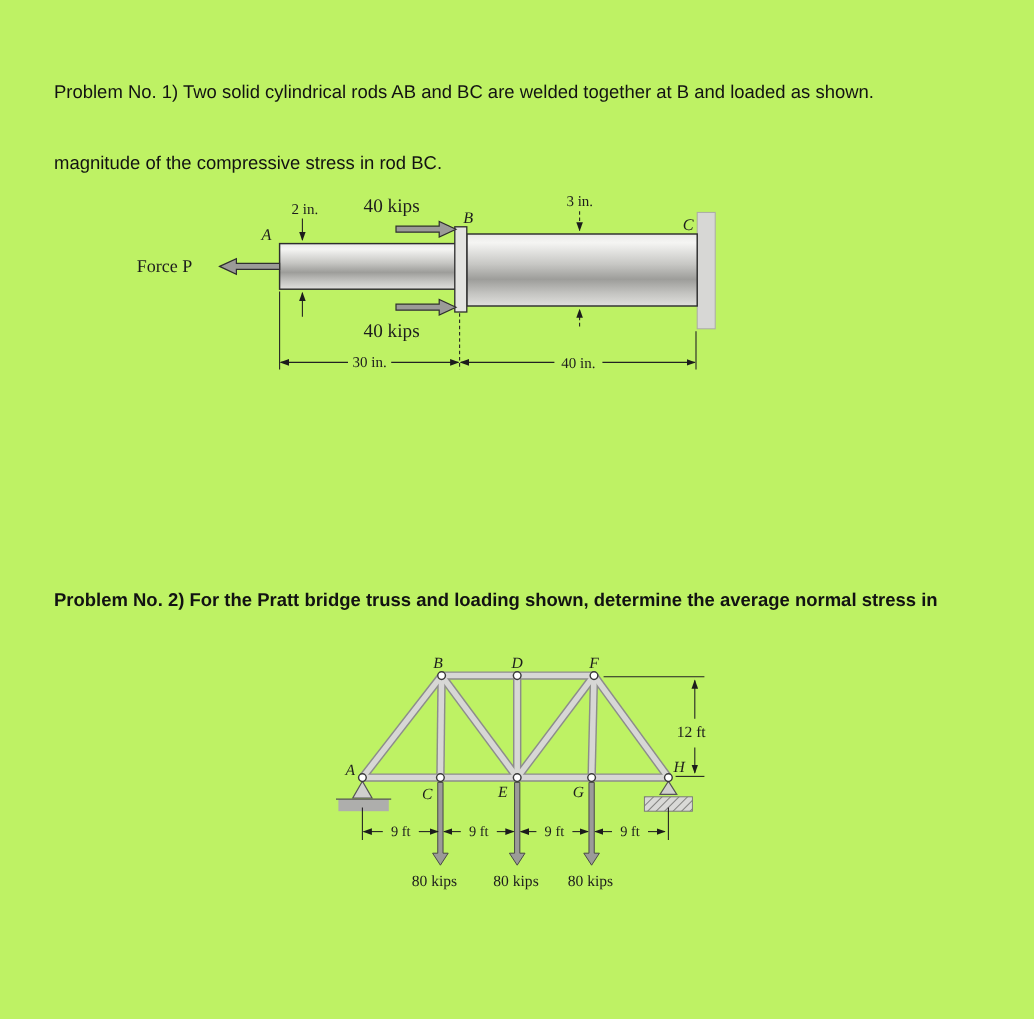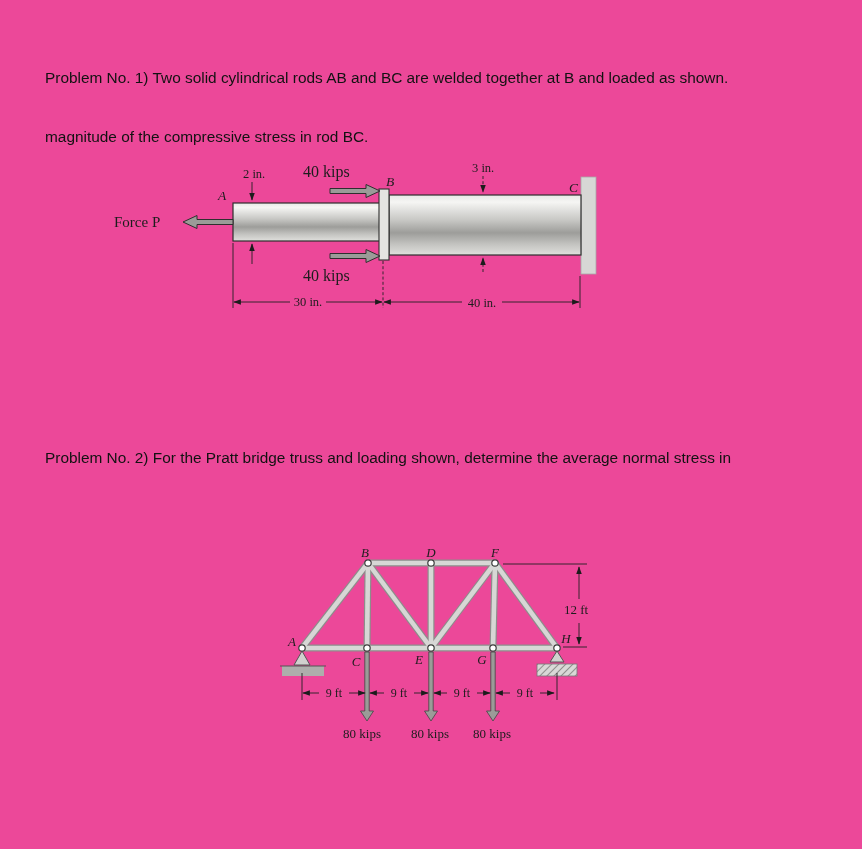--- a/index.html
+++ b/index.html
@@ -1,17 +1,17 @@
 <!DOCTYPE html>
 <html><head>
 <meta charset="utf-8">
 <style>
   html,body{margin:0;padding:0;background:#ffffff;}
   .page{
-    position:relative;width:862px;height:849px;background:#ec4899;
+    position:relative;width:862px;height:849px;background:#bef264;
     font-family:"Liberation Sans",sans-serif;color:#111;overflow:hidden;
   }
   .ptext{
     position:absolute;left:45px;font-size:15.4px;line-height:19.6px;
     color:#121212;white-space:pre-wrap;
   }
   .ptext .line{display:block;}
   sup{font-size:10px;line-height:0;vertical-align:super;}
   svg text{font-family:"Liberation Serif",serif;fill:#1d1d1d;}
   svg .ital{font-style:italic;}
@@ -87,21 +87,21 @@
     <text x="203" y="37" font-size="16">40 kips</text>
     <text class="ital" x="118" y="60" font-size="13.5">A</text>
     <text class="ital" x="286" y="46" font-size="13.5">B</text>
     <text x="372" y="32" font-size="12.5">3 in.</text>
     <text class="ital" x="469" y="52" font-size="13.5">C</text>
     <text x="203" y="141" font-size="16">40 kips</text>
     <text x="208" y="166" font-size="12.5" text-anchor="middle">30 in.</text>
     <text x="382" y="167" font-size="12.5" text-anchor="middle">40 in.</text>
   </svg>
 
-  <div class="ptext" style="top:409px;width:800px;">
+  <div class="ptext" style="top:452px;width:800px;font-weight:bold;">
     <span class="line">Problem No. 2) For the Pratt bridge truss and loading shown, determine the average normal stress in</span>
   </div>
 
   <svg style="position:absolute;left:270px;top:535px;" width="360" height="225" viewBox="0 0 360 225">
     <defs>
       <marker id="mArr2" viewBox="0 0 10 10" refX="9" refY="5" markerWidth="8.5" markerHeight="8.5" orient="auto-start-reverse">
         <path d="M0,1.4 L10,5 L0,8.6 z" fill="#1c1c1c"></path>
       </marker>
       <pattern id="hatch2" width="5" height="5" patternUnits="userSpaceOnUse" patternTransform="rotate(45)">
         <rect width="5" height="5" fill="#d9d9d7"></rect>

